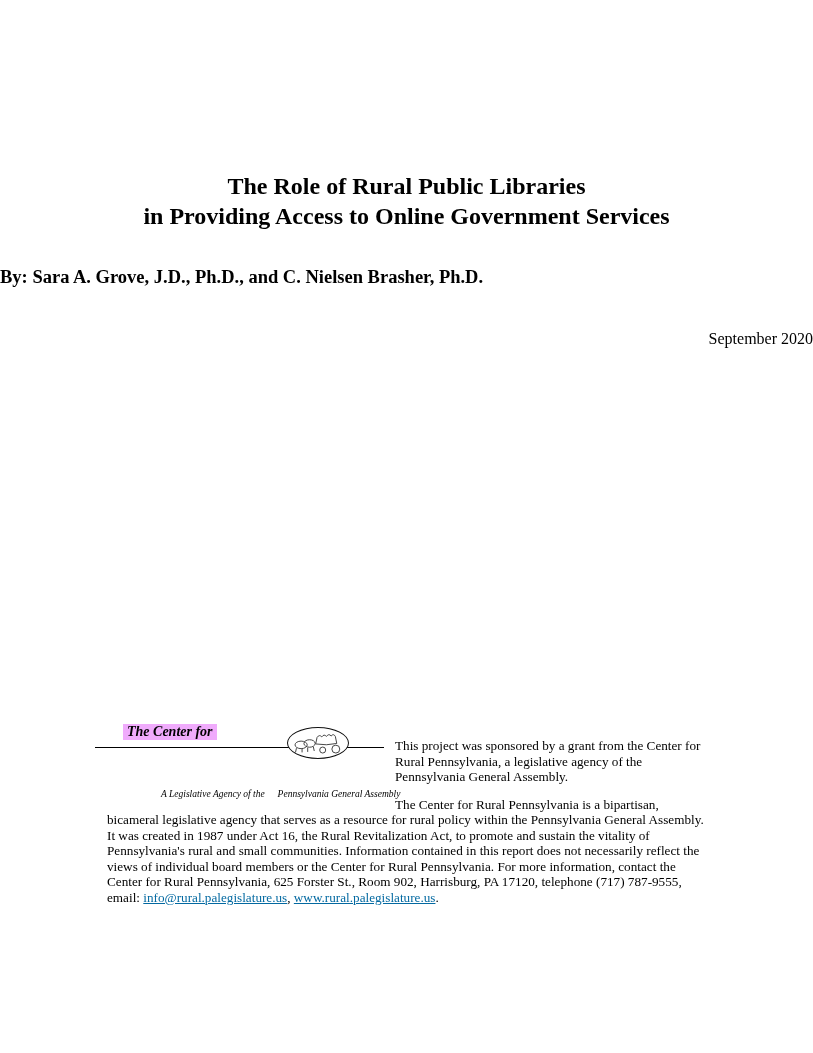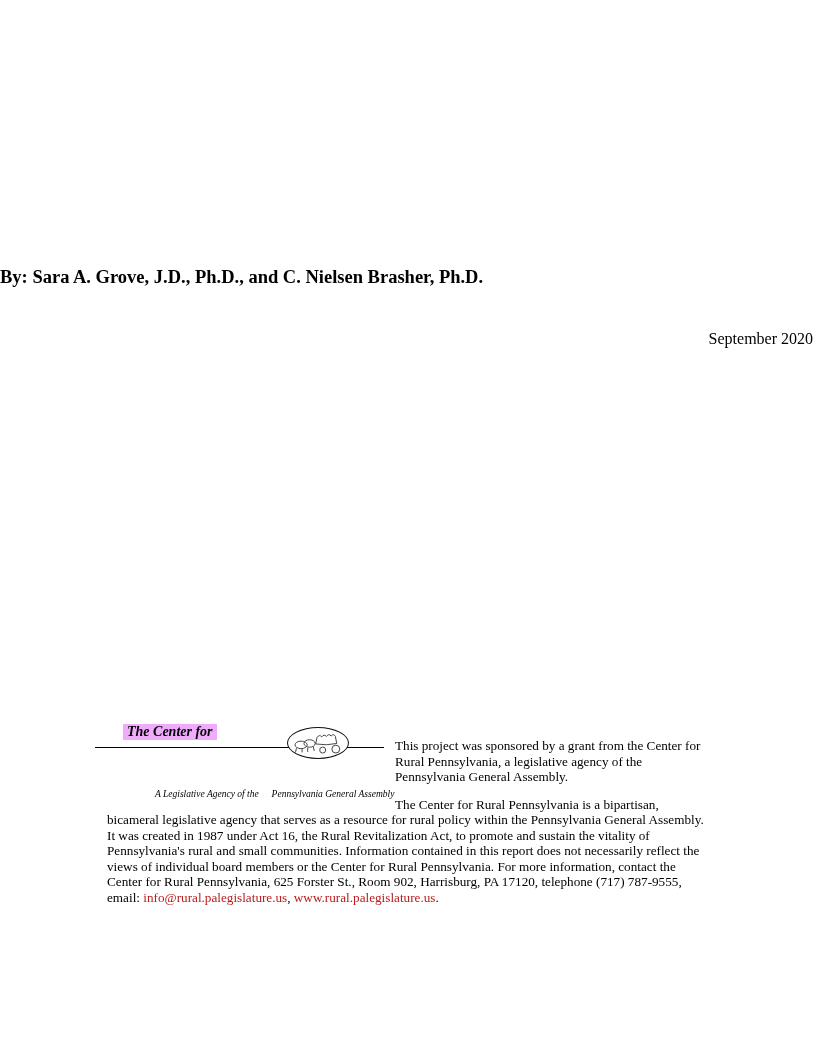--- a/index.html
+++ b/index.html
@@ -81,36 +81,41 @@
     position: absolute;
     top: 17px; left: 2px;
     font-style: italic;
     font-size: 33px;
     line-height: 1.25;
     white-space: nowrap;
     letter-spacing: -0.5px;
   }
   .logo-tagline {
     position: absolute;
-    top: 61px; left: 60px;
+    top: 61px; left: 66px;
     font-style: italic;
     font-size: 9.5px;
     white-space: nowrap;
   }
   .logo-tagline .gap { display: inline-block; width: 13px; }
   a.doc-link {
-    color: #b91c1c;
+    color: #0369a1;
+    text-decoration: underline;
     cursor: pointer;
   }
 </style>
 </head>
 <body>
 
 <div class="page">
 
+  <div class="title-block">
+    <div>The Role of Rural Public Libraries</div>
+    <div>in Providing Access to Online Government Services</div>
+  </div>
 
   <div class="byline-block">
     <div>By: Sara A. Grove, J.D., Ph.D., and C. Nielsen Brasher, Ph.D.</div>
   </div>
 
   <div class="date-line">September 2020</div>
 
   <div class="footer-block">
 
     <div class="logo">

